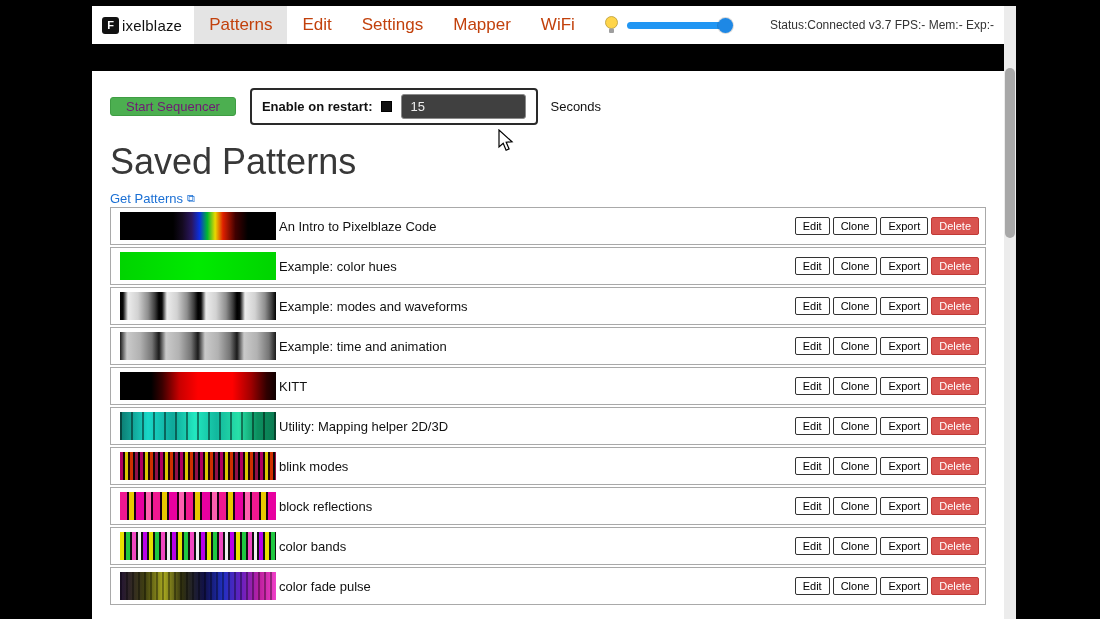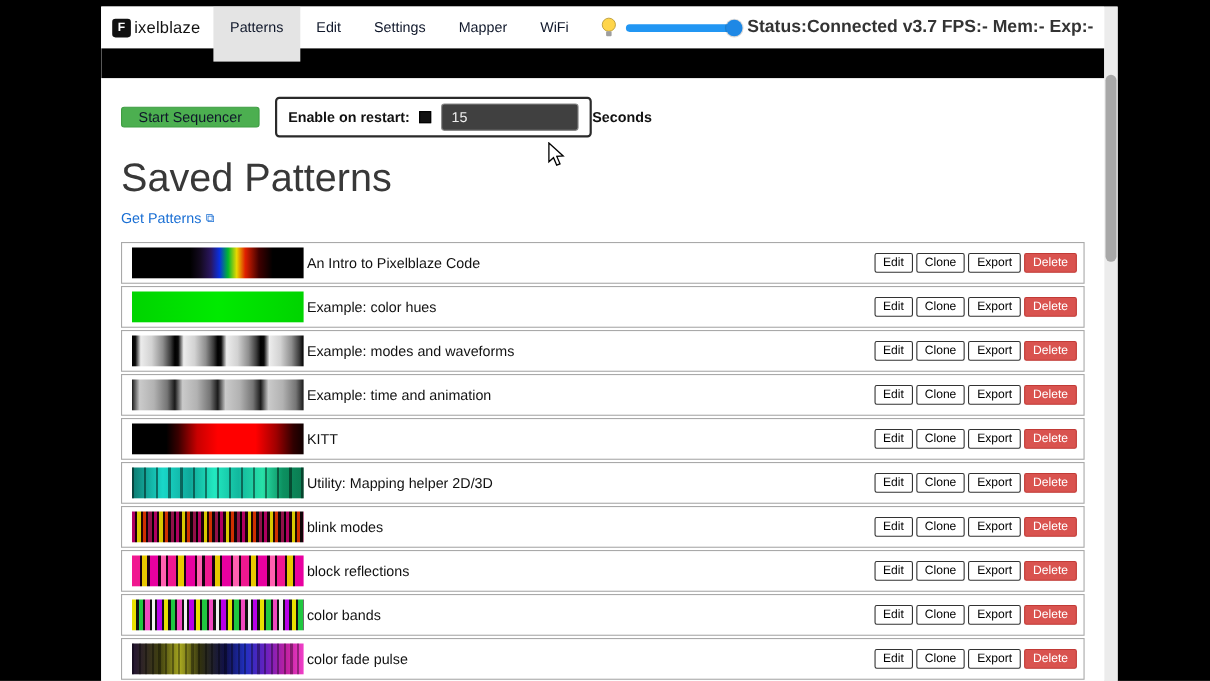--- a/index.html
+++ b/index.html
@@ -12,51 +12,51 @@
   .window{position:absolute; left:92px; top:6px; width:924px; height:613px; background:#fff;}
   .content-col{position:absolute; left:0; top:0; width:912px; height:613px; overflow:hidden; background:#fff;}
 
   
   .nav{height:38px; display:flex; align-items:center; background:#fff;}
   .logo{display:flex; align-items:center; gap:3px; padding:0 12px 0 10px; cursor:pointer;}
   .logo-mark{width:17px; height:17px; background:#111; color:#fff; border-radius:3px;
     font-size:11px; font-weight:bold; display:flex; align-items:center; justify-content:center;}
   .logo-text{font-size:15px; color:#111; letter-spacing:.2px;}
   .tabs{display:flex; height:38px;}
-  .tab{height:50px; line-height:38px; padding:0 15px; font-size:13px; color:#0f172a; cursor:pointer;}
+  .tab{height:38px; line-height:38px; padding:0 15px; font-size:17px; color:#c2410c; cursor:pointer;}
   .tab.active{background:#e4e4e4;}
   .bulb{margin-left:14px; display:flex; align-items:center;}
   .slider{position:relative; width:104px; height:7px; background:var(--slider); border-radius:4px; margin-left:8px;}
   .slider-thumb{position:absolute; right:-2px; top:-4px; width:15px; height:15px; border-radius:50%;
     background:#1e88e5; box-shadow:0 0 0 1px rgba(0,0,0,.15);}
-  .status{margin-left:auto; font-size:16px; color:#333; padding-right:10px; white-space:nowrap;font-weight:bold;}
+  .status{margin-left:auto; font-size:12px; color:#333; padding-right:10px; white-space:nowrap;}
 
   .black-band{height:27px; background:#000;}
 
   
   .main{padding:0 18px;}
   .seq-row{display:flex; align-items:center; margin-top:17px;}
-  .btn-start{background:var(--green); color:#0f172a; border:1px solid #3f9d43; border-radius:3px;
+  .btn-start{background:var(--green); color:#701a75; border:1px solid #3f9d43; border-radius:3px;
     font-size:13px; padding:1px 15px; font-family:inherit; cursor:pointer;}
   .seq-group{display:flex; align-items:center; gap:9px; border:2px solid #2a2a2a; border-radius:4px;
     padding:4px 10px; margin-left:14px;}
   .seq-label{font-size:13px; font-weight:bold; color:#111;}
   .checkbox{width:11px; height:11px; background:#111; border:1px solid #000; cursor:pointer;}
   .seq-input{width:125px; height:25px; background:#404040; border:1px solid #8a8a8a; border-radius:3px;
     color:#eee; font-size:13px; padding:0 8px; font-family:inherit;}
-  .units{font-size:13px; font-weight:bold; color:#111; margin-left:0;}
+  .units{font-size:13px; font-weight:normal; color:#111; margin-left:12px;}
 
   
   .title{font-size:36px; font-weight:400; color:#383838; margin-top:16px;}
   .get-link{display:inline-flex; align-items:center; gap:4px; margin-top:8px; font-size:13px;
     color:var(--blue); text-decoration:none; cursor:pointer;}
   .ext-icon{font-size:11px;}
 
   
-  .list{margin-top:12px;border-radius:26px;}
+  .list{border-radius:26px;}
   .row{display:flex; align-items:center; height:38px; border:1px solid #a9a9a9; background:#fff;
     margin-bottom:2px; padding:0 6px 0 9px; cursor:pointer;}
   .preview{width:156px; height:28px; background:#000; flex:0 0 auto;}
   .pname{font-size:13px; color:#111; margin-left:3px; flex:1 1 auto; white-space:nowrap; overflow:hidden;}
   .acts{display:flex; gap:3px; flex:0 0 auto;}
   .act{font-family:inherit; font-size:11px; padding:2px 7px; border:1px solid #333; background:#fff;
     color:#000; border-radius:2px; cursor:pointer;}
   .act.delete{background:var(--red); border-color:#c13a36; color:#fff;}
 
   

